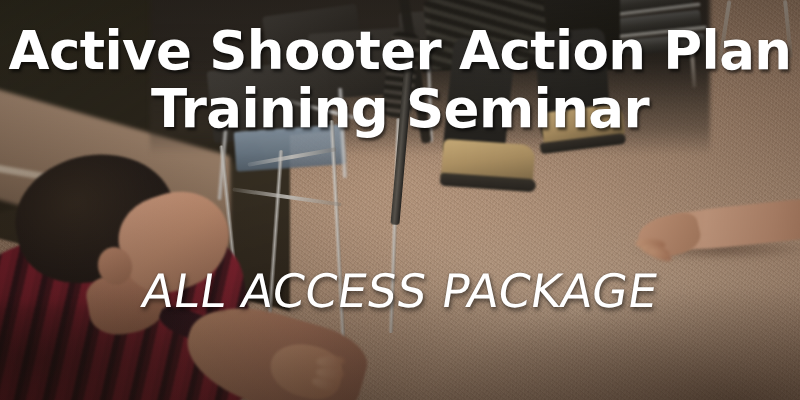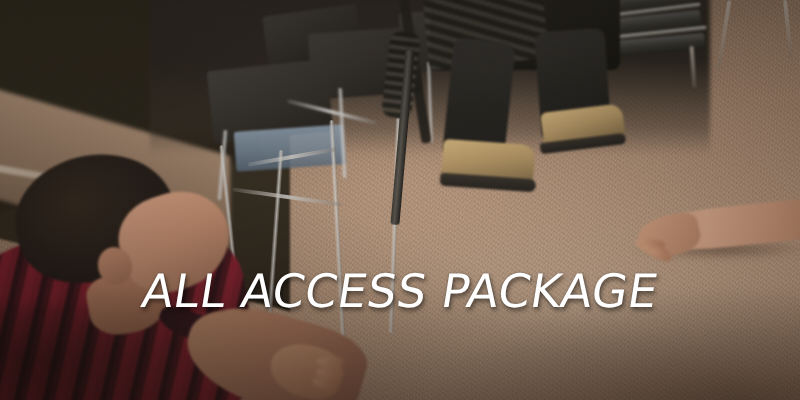--- a/index.html
+++ b/index.html
@@ -491,16 +491,20 @@
       <div class="finger" style="left:-4px;  top:18px; width:30px; height:11px; transform:rotate(18deg);"></div>
       <div class="finger" style="left:0px;   top:26px; width:28px; height:10px; transform:rotate(26deg);"></div>
       <div class="finger" style="left:6px;   top:32px; width:24px; height:9px;  transform:rotate(34deg);"></div>
     </div>
 
     <div class="carpet-shade"></div>
     <div class="grade"></div>
   </div>
 
   <div class="overlay">
+    <div class="title">
+      <span class="title-line l1">Active Shooter Action Plan</span>
+      <span class="title-line l2">Training Seminar</span>
+    </div>
     <div class="subtitle">ALL ACCESS PACKAGE</div>
   </div>
 
 </div>
 
 </body></html>

